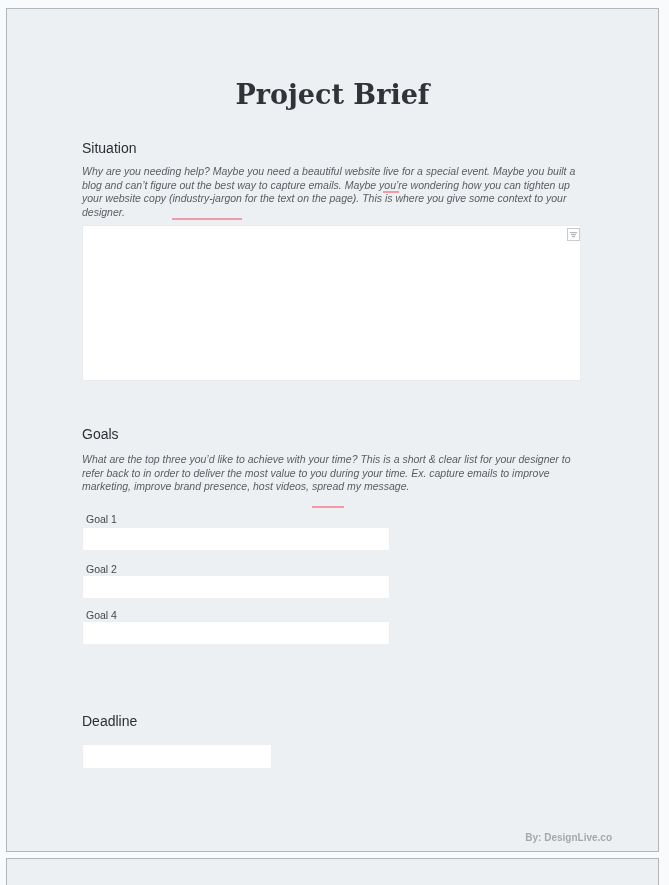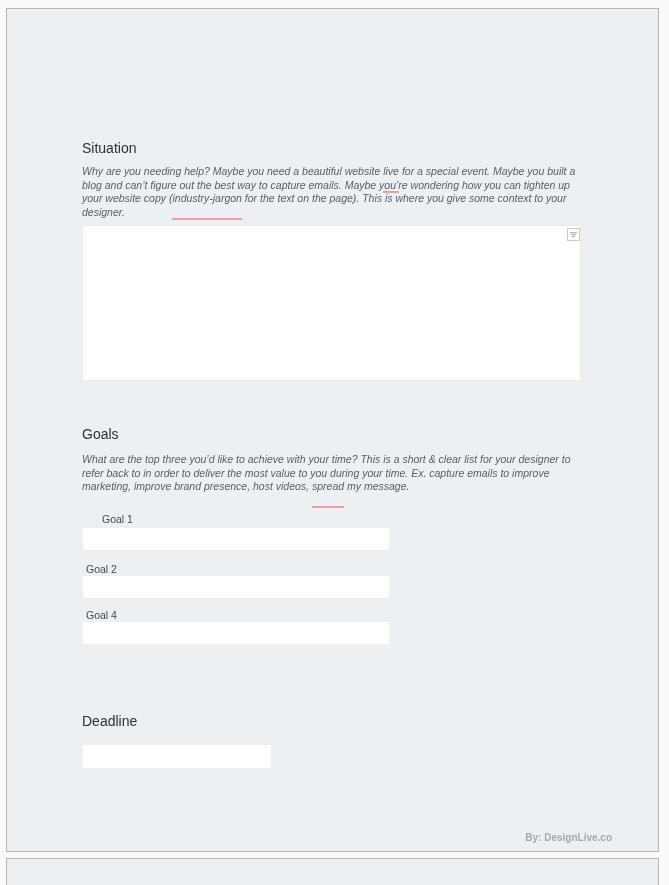--- a/index.html
+++ b/index.html
@@ -129,38 +129,39 @@
     color: #a4a8ac;
   }
 </style>
 </head>
 <body>
 
 <div class="page">
 
   <div class="card">
 
+    <h1 class="page-title">Project Brief</h1>
 
     <h2 class="section-heading" style="top:131px;">Situation</h2>
     <p class="desc" style="top:156px; width:501px;"><span>Why are you needing help? Maybe you need a beautiful website </span><span class="spell">live</span><span> for a special event. Maybe you built a blog and can’t figure out the best way to capture emails. Maybe you’re wondering how you can tighten up your website copy (</span><span class="spell">industry-jargon</span><span> for the text on the page). This is where you give some context to your designer.</span></p>
     <textarea class="big-textarea" value="" style=""></textarea>
     <button class="corner-btn">
       <span style="display:flex;">
         <svg width="9" height="7" viewBox="0 0 9 7">
           <rect x="1" y="1" width="7" height="1.2" fill="#b4b7ba"></rect>
           <rect x="2" y="3" width="5" height="1.2" fill="#b4b7ba"></rect>
           <rect x="3" y="5" width="3" height="1.2" fill="#b4b7ba"></rect>
         </svg>
       </span>
     </button>
 
     <h2 class="section-heading" style="top:417px;text-align:center;">Goals</h2>
     <p class="desc" style="top:444px; width:507px;"><span>What are the top three you’d like to achieve with your time? This is a short &amp; clear list for your designer to refer back to in order to deliver the most value to you during your time. Ex. capture emails to improve marketing, improve brand presence, host videos, </span><span class="spell">spread</span><span> my message.</span></p>
 
-    <label class="field-label" style="top:504px;margin-left:16px;">Goal 1</label>
+    <label class="field-label" style="top:504px;">Goal 1</label>
     <input class="field-input" style="top: 518px;" type="text" value="">
 
     <label class="field-label" style="top:554px;">Goal 2</label>
     <input class="field-input" style="top: 566px;" type="text" value="">
 
     <label class="field-label" style="top:600px;">Goal 4</label>
     <input class="field-input" style="top: 612px;" type="text" value="">
 
     <h2 class="section-heading" style="top:704px;">Deadline</h2>
     <input class="field-input deadline-input" type="text" value="" style="">

